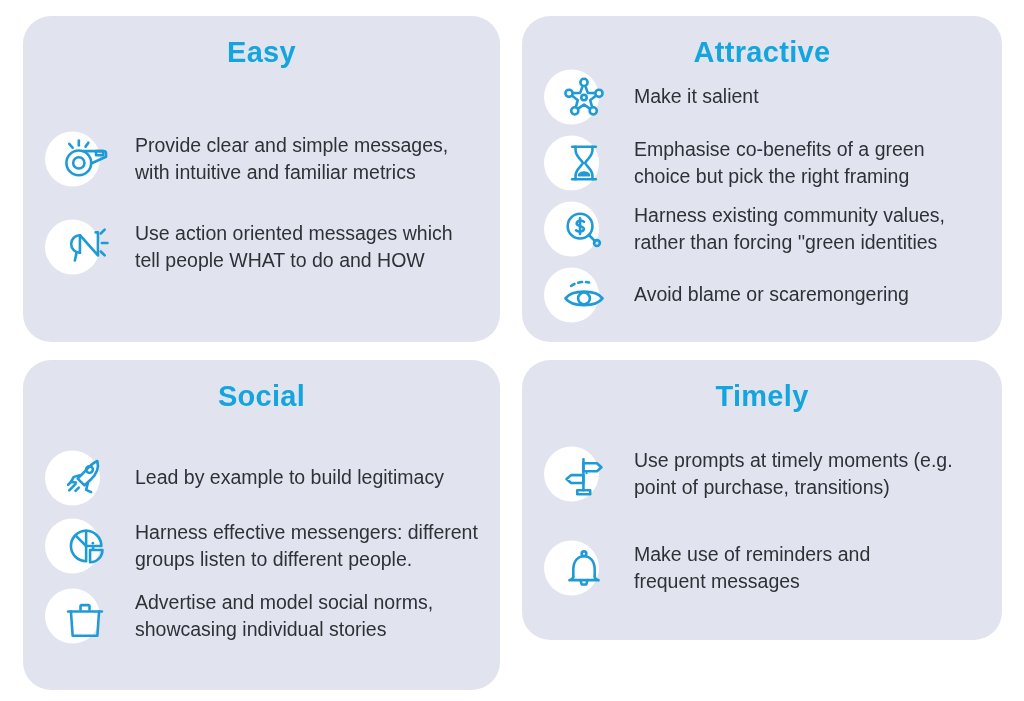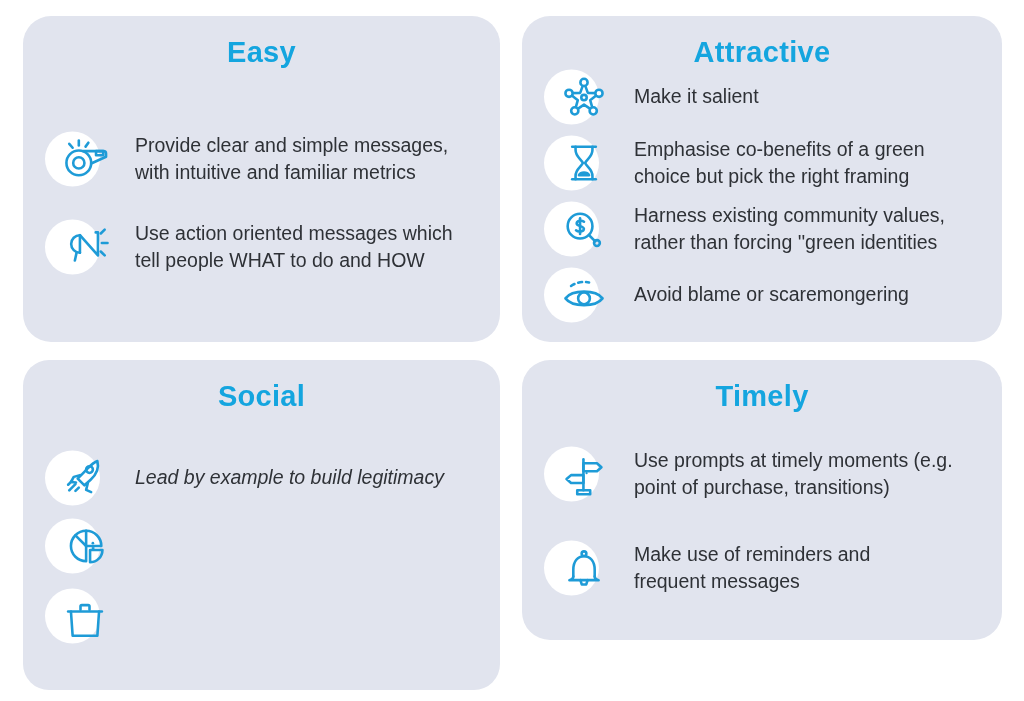--- a/index.html
+++ b/index.html
@@ -7,21 +7,21 @@
     width:1024px;height:701px;position:relative;overflow:hidden;
     font-family:"Liberation Sans", sans-serif;
   }
   .canvas{position:absolute;inset:0;background:#ffffff;}
   .panel{
     position:absolute;background:#E1E4EE;border-radius:28px;
     display:flex;flex-direction:column;
   }
   #p-easy      {left:23px; top:16px;  width:477px;height:326px;}
   #p-attractive{left:522px;top:16px;  width:480px;height:326px;}
-  #p-social    {left:23px; top:360px; width:477px;height:330px;border-radius:26px;}
+  #p-social    {left:23px; top:360px; width:477px;height:330px;}
   #p-timely    {left:522px;top:360px; width:480px;height:280px;}
 
   .title{
     margin:20px 0 0;text-align:center;
     font-size:29px;font-weight:bold;color:#14A5DF;letter-spacing:.3px;
   }
   .items{display:flex;flex-direction:column;padding:0 14px 0 20px;}
   .item{display:flex;align-items:center;}
   .iconwrap{flex:0 0 92px;position:relative;display:flex;align-items:center;}
   .badge{
@@ -32,21 +32,21 @@
   .text{
     font-size:19.5px;line-height:27.5px;color:#2E3136;
     white-space:pre-line;
   }
 
   .p-easy .items{margin-top:48px;gap:4px;}
   .p-easy .item{height:84px;}
   .p-attractive .items{margin-top:0px;gap:10px;}
   .p-attractive .item{height:56px;}
   .p-social .items{margin-top:36px;gap:8px;}
-  .p-social .item{min-height:58px;font-style:italic;}
+  .p-social .item{min-height:58px;}
   .p-social .item + .item{min-height:62px;}
   .p-timely .items{margin-top:28px;gap:28px;}
   .p-timely .item{min-height:66px;}
 
   .ico{fill:none;stroke:currentColor;stroke-width:2.3;stroke-linecap:round;stroke-linejoin:round;}
   .ico .fill{fill:currentColor;stroke:none;}
   .ico .node{fill:#ffffff;}
 </style>
 </head>
 <body>
@@ -174,30 +174,34 @@
           <span class="badge"></span>
           <svg class="ico" width="54" height="54" viewBox="0 0 48 48">
             <path d="M25 24 H38.5 A13.5 13.5 0 1 0 25 37.5 Z"></path>
             <path d="M25 10.5 V24"></path>
               <path d="M25 24 L15.5 14.5"></path>
             <path d="M28.5 27.5 H39.5 A11 11 0 0 1 28.5 38.5 Z"></path>
             <circle class="fill" cx="31" cy="21.5" r="1.2"></circle>
             <rect class="fill" x="30" y="25" width="2.4" height="2.4"></rect>
           </svg>
         </span>
+        <span class="text">Harness effective messengers: different
+groups listen to different people.</span>
       </div>
       <div class="item">
         <span class="iconwrap">
           <span class="badge"></span>
           <svg class="ico" width="54" height="54" viewBox="0 0 48 48">
             <path d="M20 18.5 v-3 a1.2 1.2 0 0 1 1.2 -1.2 h5.6 a1.2 1.2 0 0 1 1.2 1.2 v3"></path>
             <path d="M9 20 H39"></path>
             <path d="M11.5 20 L13 41.5 H35 L36.5 20"></path>
           </svg>
         </span>
+        <span class="text">Advertise and model social norms,
+showcasing individual stories</span>
       </div>
     </div>
   </section>
 
   <section class="panel p-timely" id="p-timely">
     <h2 class="title">Timely</h2>
     <div class="items">
       <div class="item">
         <span class="iconwrap">
           <span class="badge"></span>

